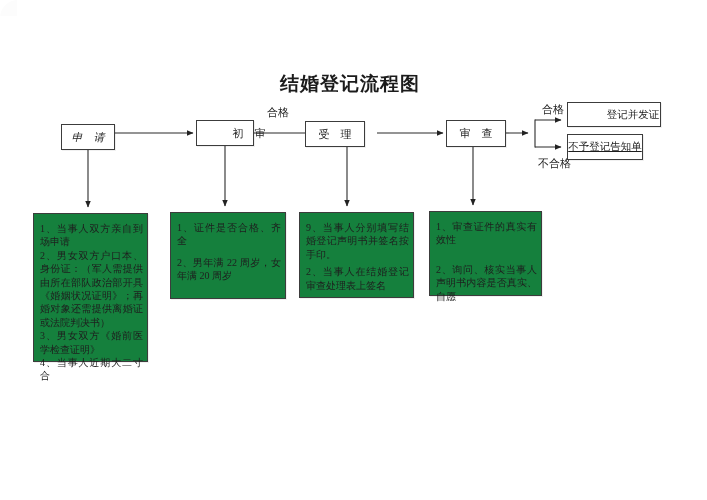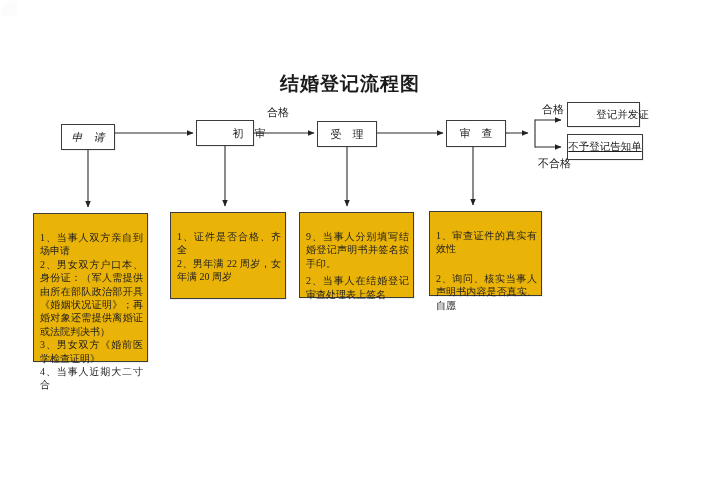--- a/index.html
+++ b/index.html
@@ -52,30 +52,30 @@
     box-shadow: 1px 1px 0 rgba(0,0,0,0.06);
     white-space: nowrap;
   }
   .outcome {
     font-size: 10.5px;
   }
   .detail {
     position: absolute;
     box-sizing: border-box;
     border: 1.4px solid #3c3c3c;
-    background: #eab308;
-    padding: 17px 4px 0 6px;
+    background: #15803d;
+    padding: 8px 4px 0 6px;
     font-size: 10px;
     line-height: 13.4px;
     color: #1e1e1e;
     box-shadow: 1px 1px 0 rgba(0,0,0,0.06);
     text-align: justify;
   }
   .detail p { margin: 0; }
-  .detail p.g12 { margin-top: 0; }
+  .detail p.g12 { margin-top: 8px; }
   .detail p.g20 { margin-top: 4px; }
   .detail p.g24 { margin-top: 16px; }
   .edge-label {
     position: absolute;
     font-size: 11px;
     color: #1e1e1e;
     white-space: nowrap;
   }
 </style>
 </head>
@@ -101,28 +101,28 @@
     <line x1="535" y1="120" x2="561" y2="120" stroke="#2b2b2b" stroke-width="1.1" marker-end="url(#arr)"></line>
     <line x1="535" y1="147" x2="561" y2="147" stroke="#2b2b2b" stroke-width="1.1" marker-end="url(#arr)"></line>
     <line x1="88" y1="146" x2="88" y2="207" stroke="#2b2b2b" stroke-width="1.1" marker-end="url(#arr)"></line>
     <line x1="225" y1="146" x2="225" y2="206" stroke="#2b2b2b" stroke-width="1.1" marker-end="url(#arr)"></line>
     <line x1="347" y1="147" x2="347" y2="206" stroke="#2b2b2b" stroke-width="1.1" marker-end="url(#arr)"></line>
     <line x1="473" y1="147" x2="473" y2="205" stroke="#2b2b2b" stroke-width="1.1" marker-end="url(#arr)"></line>
   </svg>
 
   <div class="node" style="left:61px;  top:124px; width:54px; height:26px;font-style:italic;">申　请</div>
   <div class="node" style="left:196px; top:120px; width:58px; height:26px;padding-left:48px;">初　审</div>
-  <div class="node" style="left:317px; top:121px; width:60px; height:26px;">受　理</div>
+  <div class="node" style="left:305px; top:121px; width:60px; height:26px;">受　理</div>
   <div class="node" style="left:446px; top:120px; width:60px; height:27px;">审　查</div>
 
   <span class="edge-label" style="left:267px; top:105px;">合格</span>
   <span class="edge-label" style="left:542px; top:102px;">合格</span>
   <span class="edge-label" style="left:538px; top:156px;">不合格</span>
 
-  <div class="node outcome" style="left:567px; top:102px; width:73px; height:25px;padding-left:38px;">登记并发证</div>
+  <div class="node outcome" style="left:567px; top:102px; width:94px; height:25px;padding-left:38px;">登记并发证</div>
   <div class="node outcome" style="left:567px; top:134px; width:76px; height:26px;text-decoration:underline;">不予登记告知单</div>
 
   <div class="detail" style="left:33px; top:213px; width:115px; height:149px;">
     <p>1、当事人双方亲自到场申请</p>
     <p>2、男女双方户口本、身份证：（军人需提供由所在部队政治部开具《婚姻状况证明》；再婚对象还需提供离婚证或法院判决书）</p>
     <p>3、男女双方《婚前医学检查证明》</p>
     <p>4、当事人近期大二寸合</p>
   </div>
 
   <div class="detail" style="left:170px; top:212px; width:116px; height:87px;">

